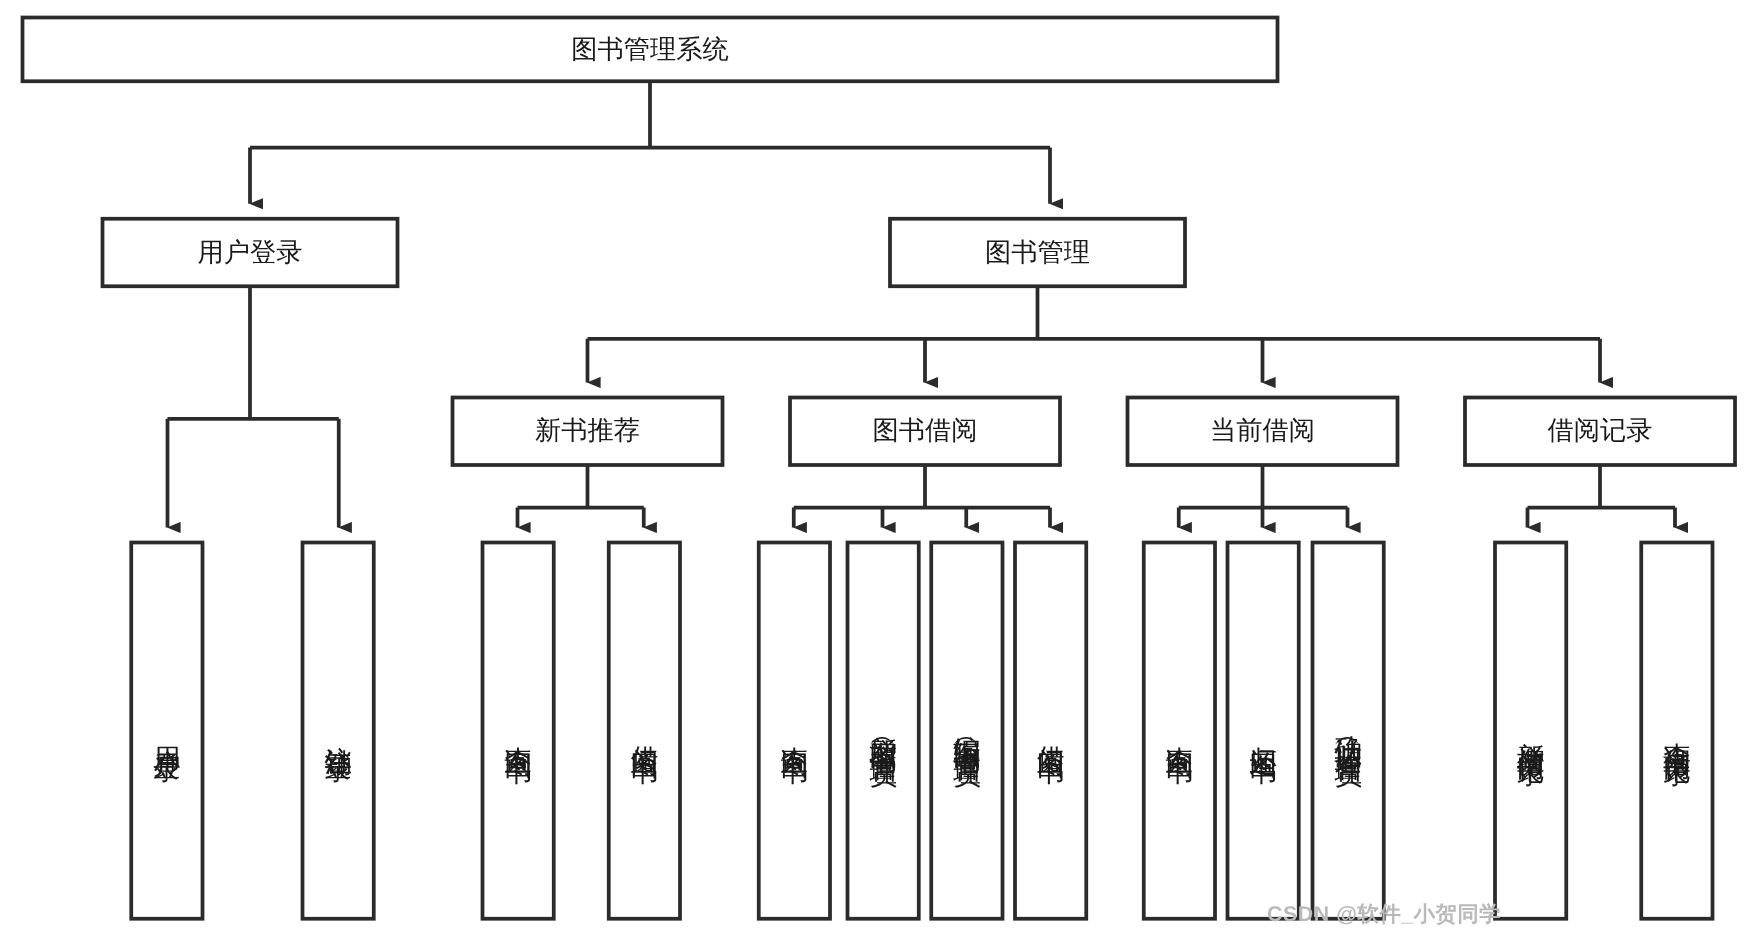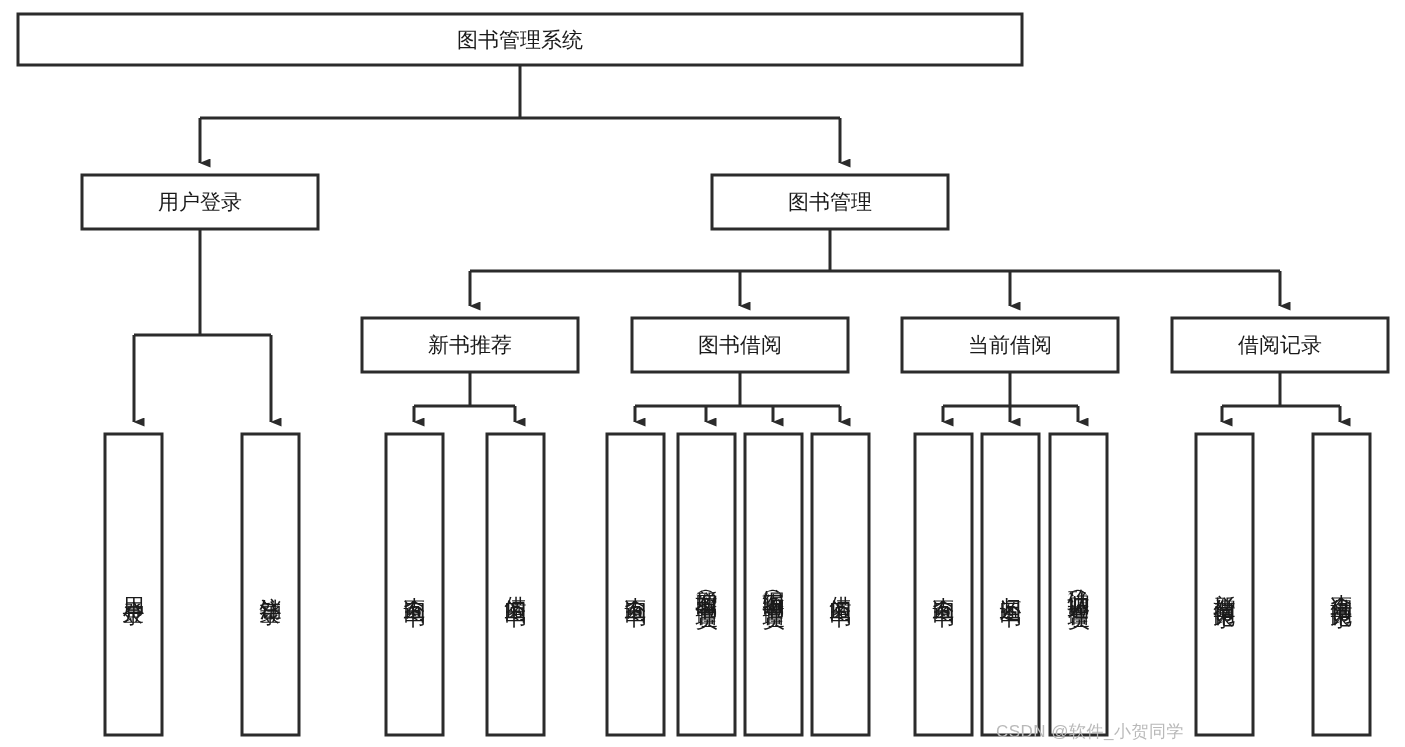--- a/index.html
+++ b/index.html
@@ -57,27 +57,28 @@
     letter-spacing: 3px;
     line-height: 1;
     display: flex;
     align-items: center;
     justify-content: center;
     white-space: nowrap;
     pointer-events: none;
   }
   #watermark {
     position: absolute;
-    right: 25px;
+    right: 8px;
     bottom: 4px;
     font-family: "Liberation Sans", "DejaVu Sans", sans-serif;
     font-size: 17px;
     color: #b9b9b9;
     white-space: nowrap;
     letter-spacing: 0.5px;
+    font-weight: bold;
   }
 </style>
 </head>
 <body>
 
 <div id="diagram-root">
 
   <svg id="tree-svg" viewBox="0 0 1405 747">
     <defs>
       <marker id="arrowhead" markerWidth="9" markerHeight="11" refX="4.5" refY="10.5" orient="auto" markerUnits="userSpaceOnUse">

